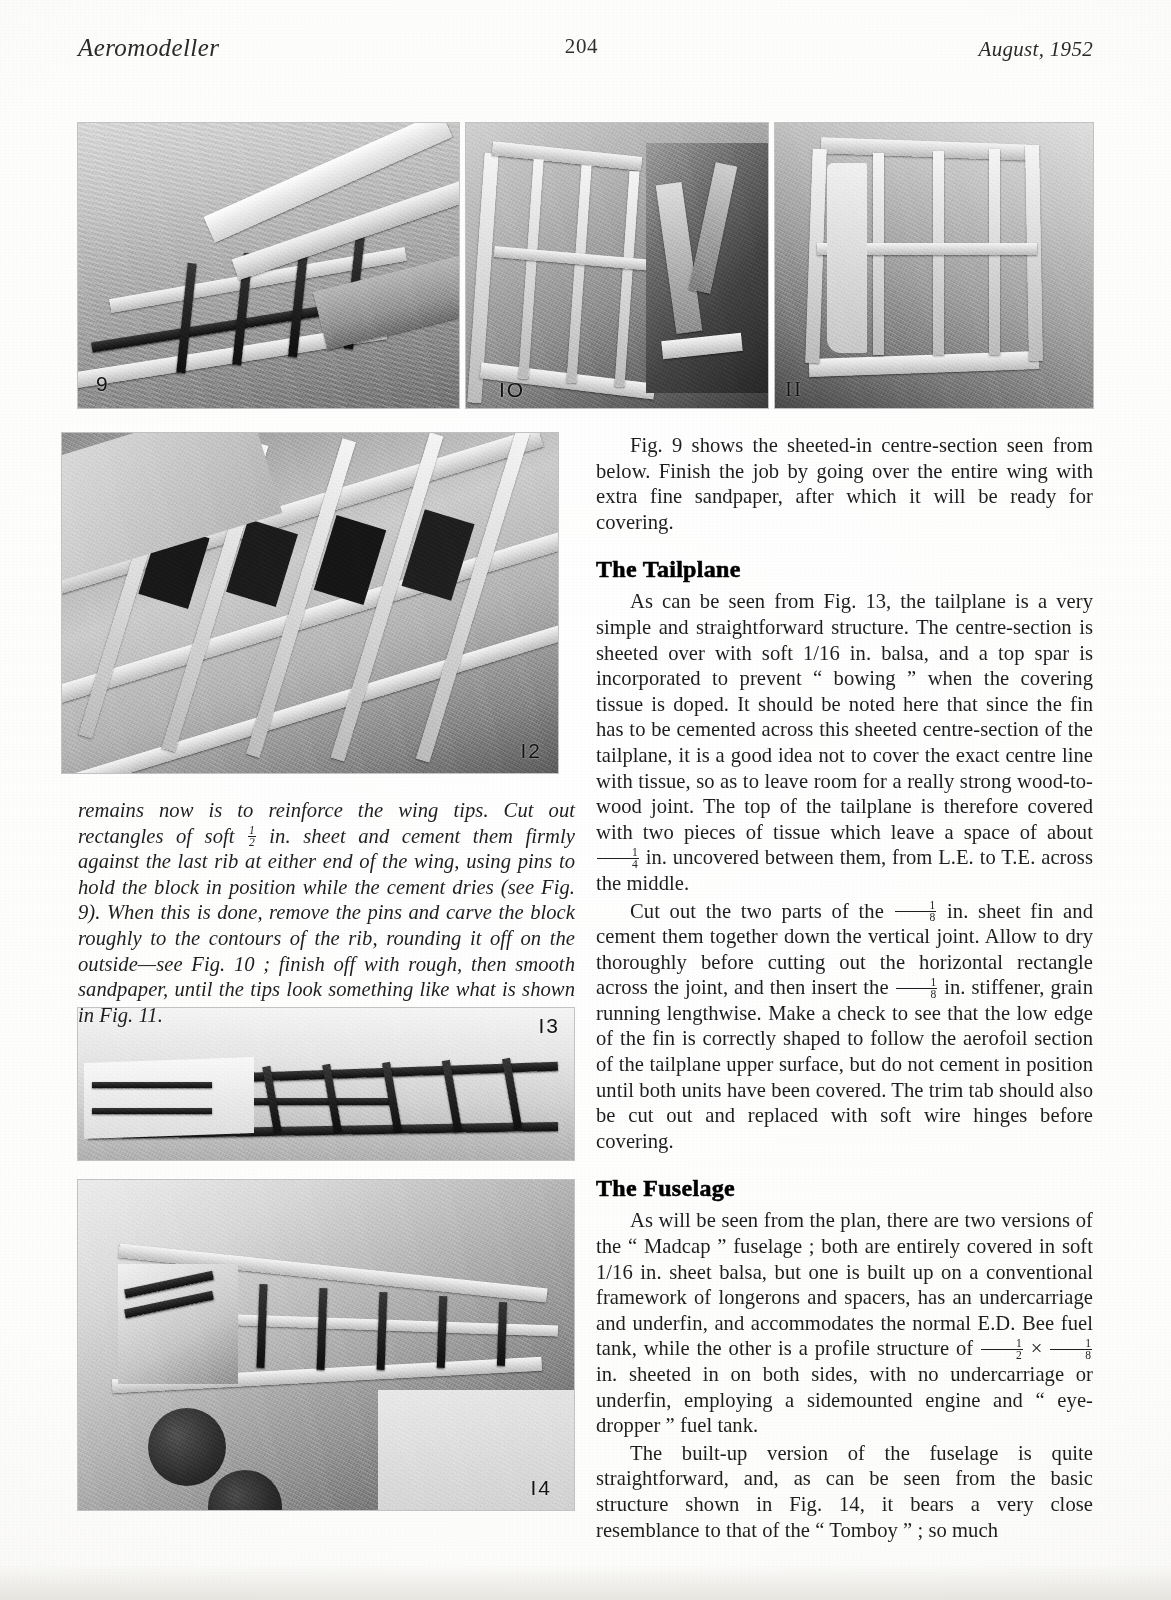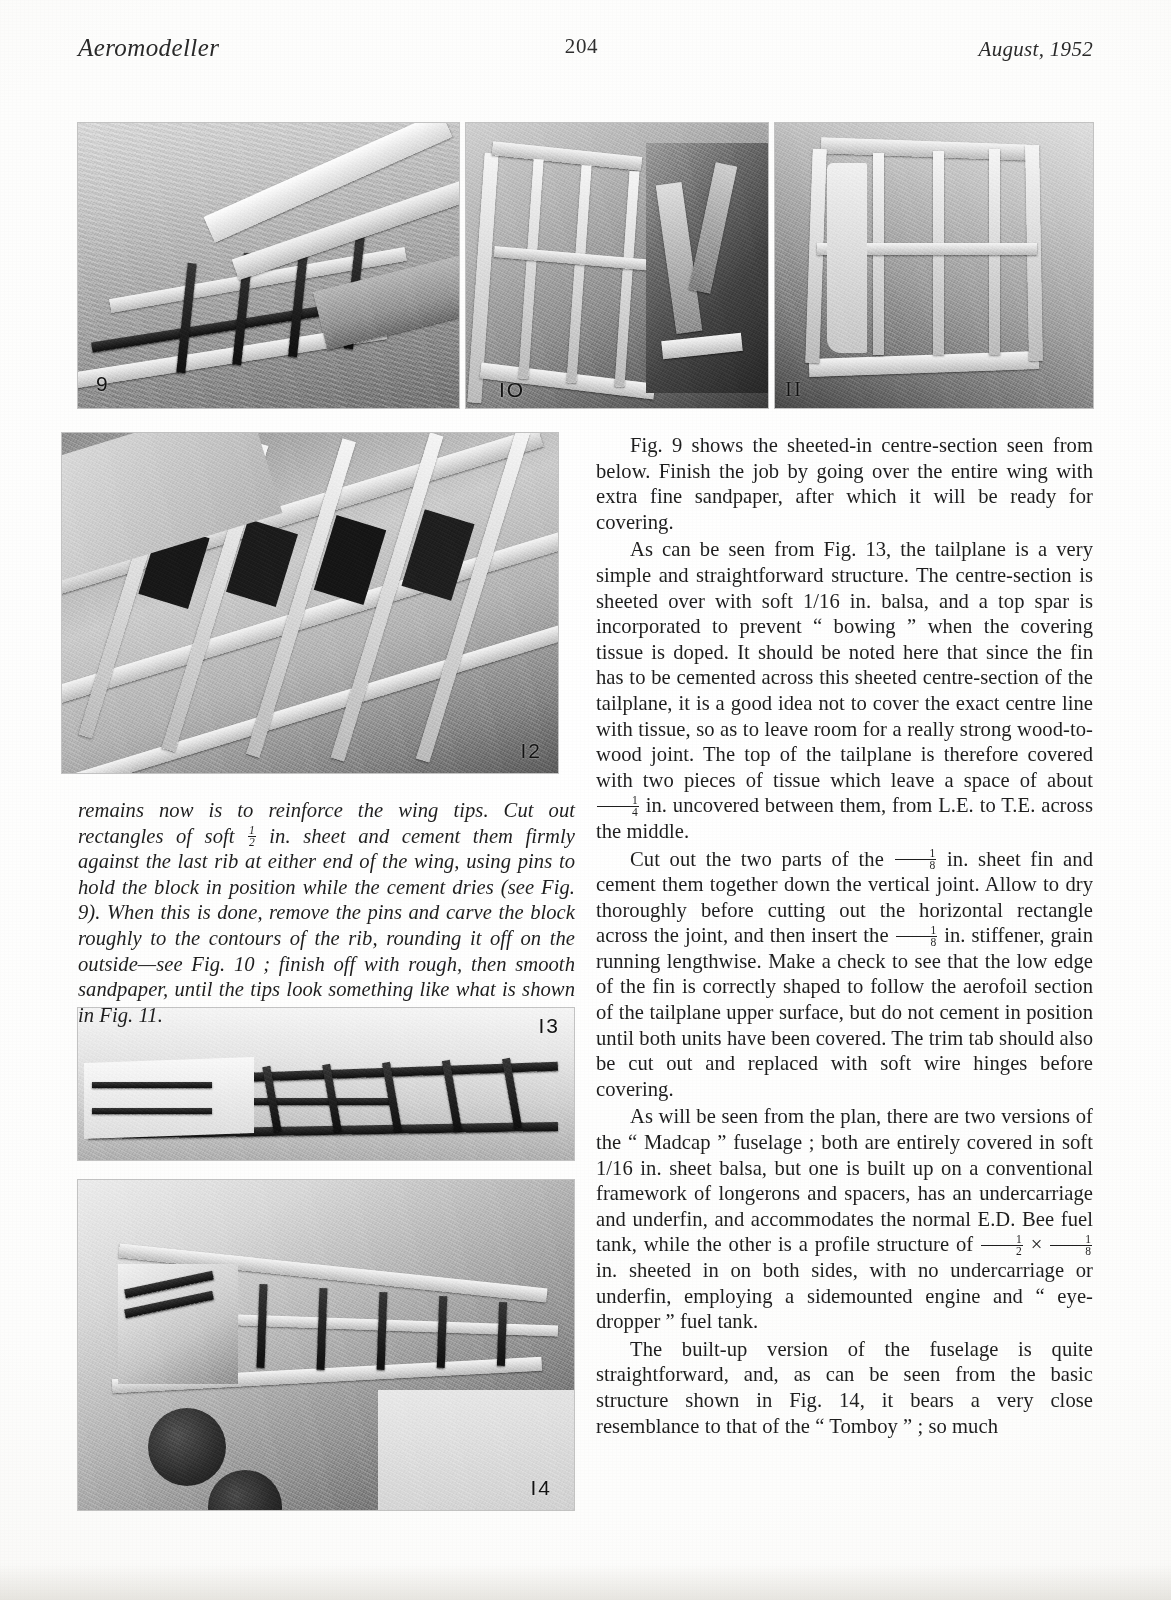--- a/index.html
+++ b/index.html
@@ -369,22 +369,24 @@
 </div>
 
 <div class="col" id="col-left">
   <p><span>remains now is to reinforce the wing tips. Cut out rectangles of soft </span><span class="frac"><span class="n">1</span><span class="d">2</span></span><span> in. sheet and cement them firmly against the last rib at either end of the wing, using pins to hold the block in position while the cement dries (see Fig. 9). When this is done, remove the pins and carve the block roughly to the contours of the rib, rounding it off on the outside—see Fig. 10 ; finish off with rough, then smooth sandpaper, until the tips look something like what is shown in Fig. 11.</span></p>
 </div>
 
 <div class="col" id="col-right">
 
   <p class="indent">Fig. 9 shows the sheeted-in centre-section seen from below. Finish the job by going over the entire wing with extra fine sandpaper, after which it will be ready for covering.</p>
 
+  <h3 class="head">The Tailplane</h3>
   <p class="indent"><span>As can be seen from Fig. 13, the tailplane is a very simple and straightforward structure. The centre-section is sheeted over with soft 1/16 in. balsa, and a top spar is incorporated to prevent “ bowing ” when the covering tissue is doped. It should be noted here that since the fin has to be cemented across this sheeted centre-section of the tailplane, it is a good idea not to cover the exact centre line with tissue, so as to leave room for a really strong wood-to-wood joint. The top of the tailplane is therefore covered with two pieces of tissue which leave a space of about </span><span class="frac"><span class="n">1</span><span class="d">4</span></span><span> in. uncovered between them, from L.E. to T.E. across the middle.</span></p>
 
   <p class="indent"><span>Cut out the two parts of the </span><span class="frac"><span class="n">1</span><span class="d">8</span></span><span> in. sheet fin and cement them together down the vertical joint. Allow to dry thoroughly before cutting out the horizontal rectangle across the joint, and then insert the </span><span class="frac"><span class="n">1</span><span class="d">8</span></span><span> in. stiffener, grain running lengthwise. Make a check to see that the low edge of the fin is correctly shaped to follow the aerofoil section of the tailplane upper surface, but do not cement in position until both units have been covered. The trim tab should also be cut out and replaced with soft wire hinges before covering.</span></p>
 
+  <h3 class="head">The Fuselage</h3>
   <p class="indent"><span>As will be seen from the plan, there are two versions of the “ Madcap ” fuselage ; both are entirely covered in soft 1/16 in. sheet balsa, but one is built up on a conventional framework of longerons and spacers, has an undercarriage and underfin, and accommodates the normal E.D. Bee fuel tank, while the other is a profile structure of </span><span class="frac"><span class="n">1</span><span class="d">2</span></span><span> × </span><span class="frac"><span class="n">1</span><span class="d">8</span></span><span> in. sheeted in on both sides, with no undercarriage or underfin, employing a sidemounted engine and “ eye-dropper ” fuel tank.</span></p>
   <p class="indent">The built-up version of the fuselage is quite straightforward, and, as can be seen from the basic structure shown in Fig. 14, it bears a very close resemblance to that of the “ Tomboy ” ; so much</p>
 </div>
 
 <div class="scan-grain"></div>
 <div class="edge-smudge"></div>
 
 </body></html>

